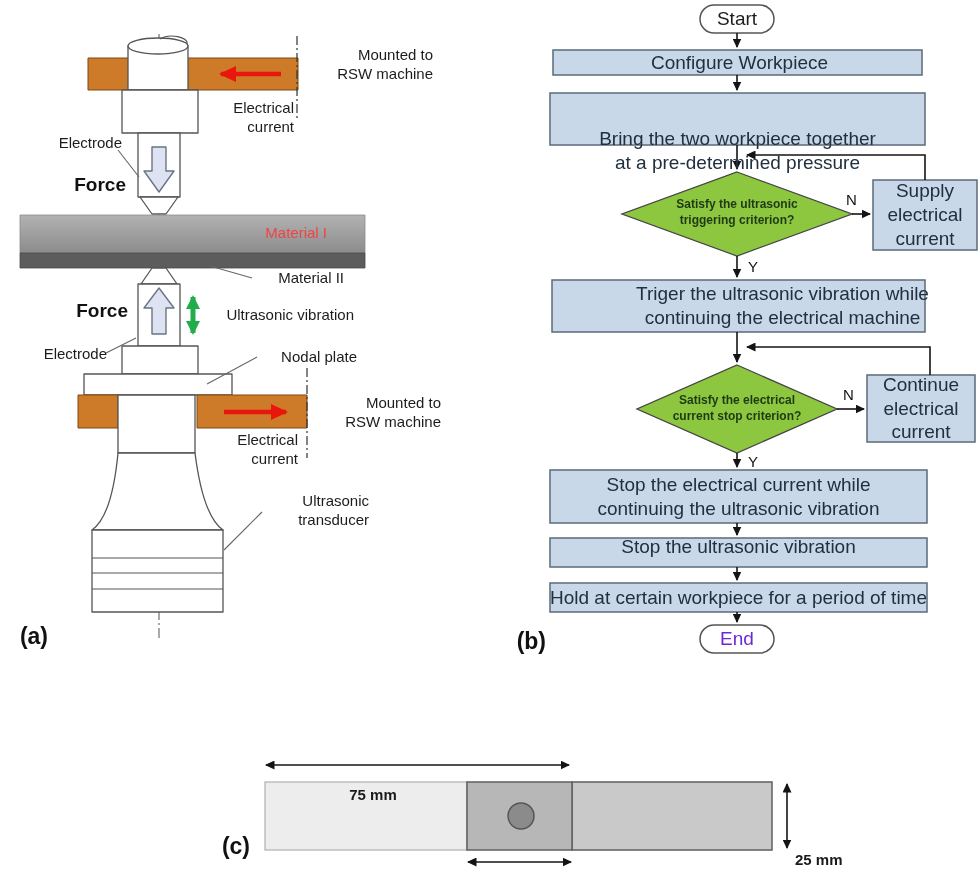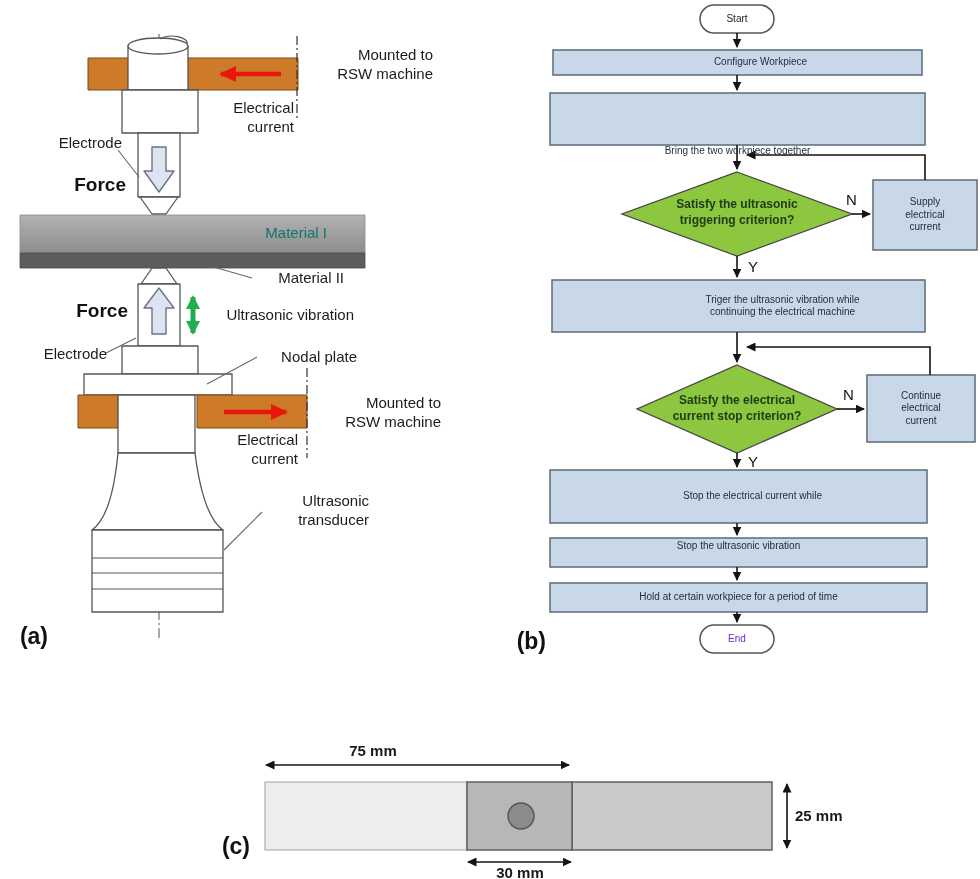--- a/index.html
+++ b/index.html
@@ -4,24 +4,24 @@
 <style>
   html,body{margin:0;padding:0;background:#fff;}
   #fig{position:relative;width:980px;height:879px;background:#fff;overflow:hidden;
        font-family:"Liberation Sans",sans-serif;}
   #shapes{position:absolute;left:0;top:0;}
   .lbl{position:absolute;font-size:15px;line-height:1.24;color:#1c1c1c;text-align:center;
        display:flex;flex-direction:column;align-items:flex-end;justify-content:center;white-space:nowrap;}
   .force{font-weight:bold;font-size:19px;color:#111;}
   .panel-letter{font-weight:bold;font-size:23px;color:#111;}
   .flow{position:absolute;display:flex;flex-direction:column;align-items:center;justify-content:center;
-        font-size:10px;line-height:1.25;color:#20303E;text-align:center;white-space:nowrap;}
+        font-size:19px;line-height:1.25;color:#20303E;text-align:center;white-space:nowrap;}
   .dec{font-size:12px;font-weight:bold;color:#1E3A14;line-height:1.3;}
   .yn{position:absolute;font-size:15px;color:#111;font-weight:normal;}
-  .dim{position:absolute;font-weight:bold;font-size:15px;color:#1a1a1a;text-align:center;}
+  .dim{position:absolute;font-weight:bold;font-size:15px;color:#1a1a1a;text-align:center;margin-top:44px;}
 </style>
 </head>
 <body>
 
 <div id="fig">
 
 <svg id="shapes" width="980" height="879" viewBox="0 0 980 879">
   <defs>
     <linearGradient id="matGrad" x1="0" y1="0" x2="0" y2="1">
       <stop offset="0" stop-color="#B2B2B2"></stop>
@@ -146,44 +146,45 @@
 <div class="lbl" style="left:301px;top:46px;width:132px;">
   <span>Mounted to</span>
   <span>RSW machine</span>
 </div>
 <div class="lbl" style="left:212px;top:99px;width:82px;">
   <span>Electrical</span>
   <span>current</span>
 </div>
 <div class="lbl" style="left:42px;top:134px;width:80px;">Electrode</div>
 <div class="lbl force" style="left:64px;top:173px;width:62px;">Force</div>
-<div class="lbl" style="left:243px;top:224px;width:84px;color:#0f766e;">Material I</div>
+<div class="lbl" style="left:243px;top:224px;width:84px;color:#ef4444;">Material I</div>
 <div class="lbl" style="left:256px;top:269px;width:88px;">Material II</div>
 <div class="lbl force" style="left:66px;top:299px;width:62px;">Force</div>
 <div class="lbl" style="left:204px;top:306px;width:150px;">Ultrasonic vibration</div>
 <div class="lbl" style="left:27px;top:345px;width:80px;">Electrode</div>
 <div class="lbl" style="left:262px;top:348px;width:95px;">Nodal plate</div>
 <div class="lbl" style="left:315px;top:394px;width:126px;">
   <span>Mounted to</span>
   <span>RSW machine</span>
 </div>
 <div class="lbl" style="left:216px;top:431px;width:82px;">
   <span>Electrical</span>
   <span>current</span>
 </div>
 <div class="lbl" style="left:257px;top:492px;width:112px;">
   <span>Ultrasonic</span>
   <span>transducer</span>
 </div>
 <div class="lbl panel-letter" style="left:4px;top:622px;width:44px;">(a)</div>
 
 <div class="flow" style="left:700px;top:5px;width:74px;height:28px;color:#1c1c1c;">Start</div>
-<div class="flow" style="left:574px;top:50px;width:373px;height:25px;">Configure Workpiece</div>
+<div class="flow" style="left:553px;top:50px;width:373px;height:25px;">Configure Workpiece</div>
 <div class="flow" style="left:550px;top:93px;width:375px;height:52px;margin-top:32px;">
   <span>Bring the two workpiece together</span>
+  <span>at a pre-determined pressure</span>
 </div>
 <div class="flow dec" style="left:637px;top:184px;width:200px;height:58px;">
   <span>Satisfy the ultrasonic</span>
   <span>triggering criterion?</span>
 </div>
 <div class="flow" style="left:873px;top:180px;width:104px;height:70px;">
   <span>Supply</span>
   <span>electrical</span>
   <span>current</span>
 </div>
@@ -197,22 +198,23 @@
   <span>Satisfy the electrical</span>
   <span>current stop criterion?</span>
 </div>
 <div class="flow" style="left:867px;top:375px;width:108px;height:67px;">
   <span>Continue</span>
   <span>electrical</span>
   <span>current</span>
 </div>
 <div class="yn" style="left:843px;top:386px;">N</div>
 <div class="yn" style="left:748px;top:453px;">Y</div>
-<div class="flow" style="left:550px;top:470px;width:377px;height:53px;padding-left:14px;">
+<div class="flow" style="left:550px;top:470px;width:377px;height:53px;">
   <span>Stop the electrical current while</span>
+  <span>continuing the ultrasonic vibration</span>
 </div>
 <div class="flow" style="left:550px;top:538px;width:377px;height:17px;">Stop the ultrasonic vibration</div>
 <div class="flow" style="left:550px;top:583px;width:377px;height:29px;">Hold at certain workpiece for a period of time</div>
 <div class="flow" style="left:700px;top:625px;width:74px;height:28px;color:#6d28d9;">End</div>
 <div class="lbl panel-letter" style="left:500px;top:627px;width:46px;">(b)</div>
 
 <div class="dim" style="left:330px;top:742px;width:86px;">75 mm</div>
 <div class="dim" style="left:477px;top:864px;width:86px;">30 mm</div>
 <div class="dim" style="left:795px;top:807px;width:70px;text-align:left;">25 mm</div>
 <div class="lbl panel-letter" style="left:206px;top:832px;width:44px;">(c)</div>

